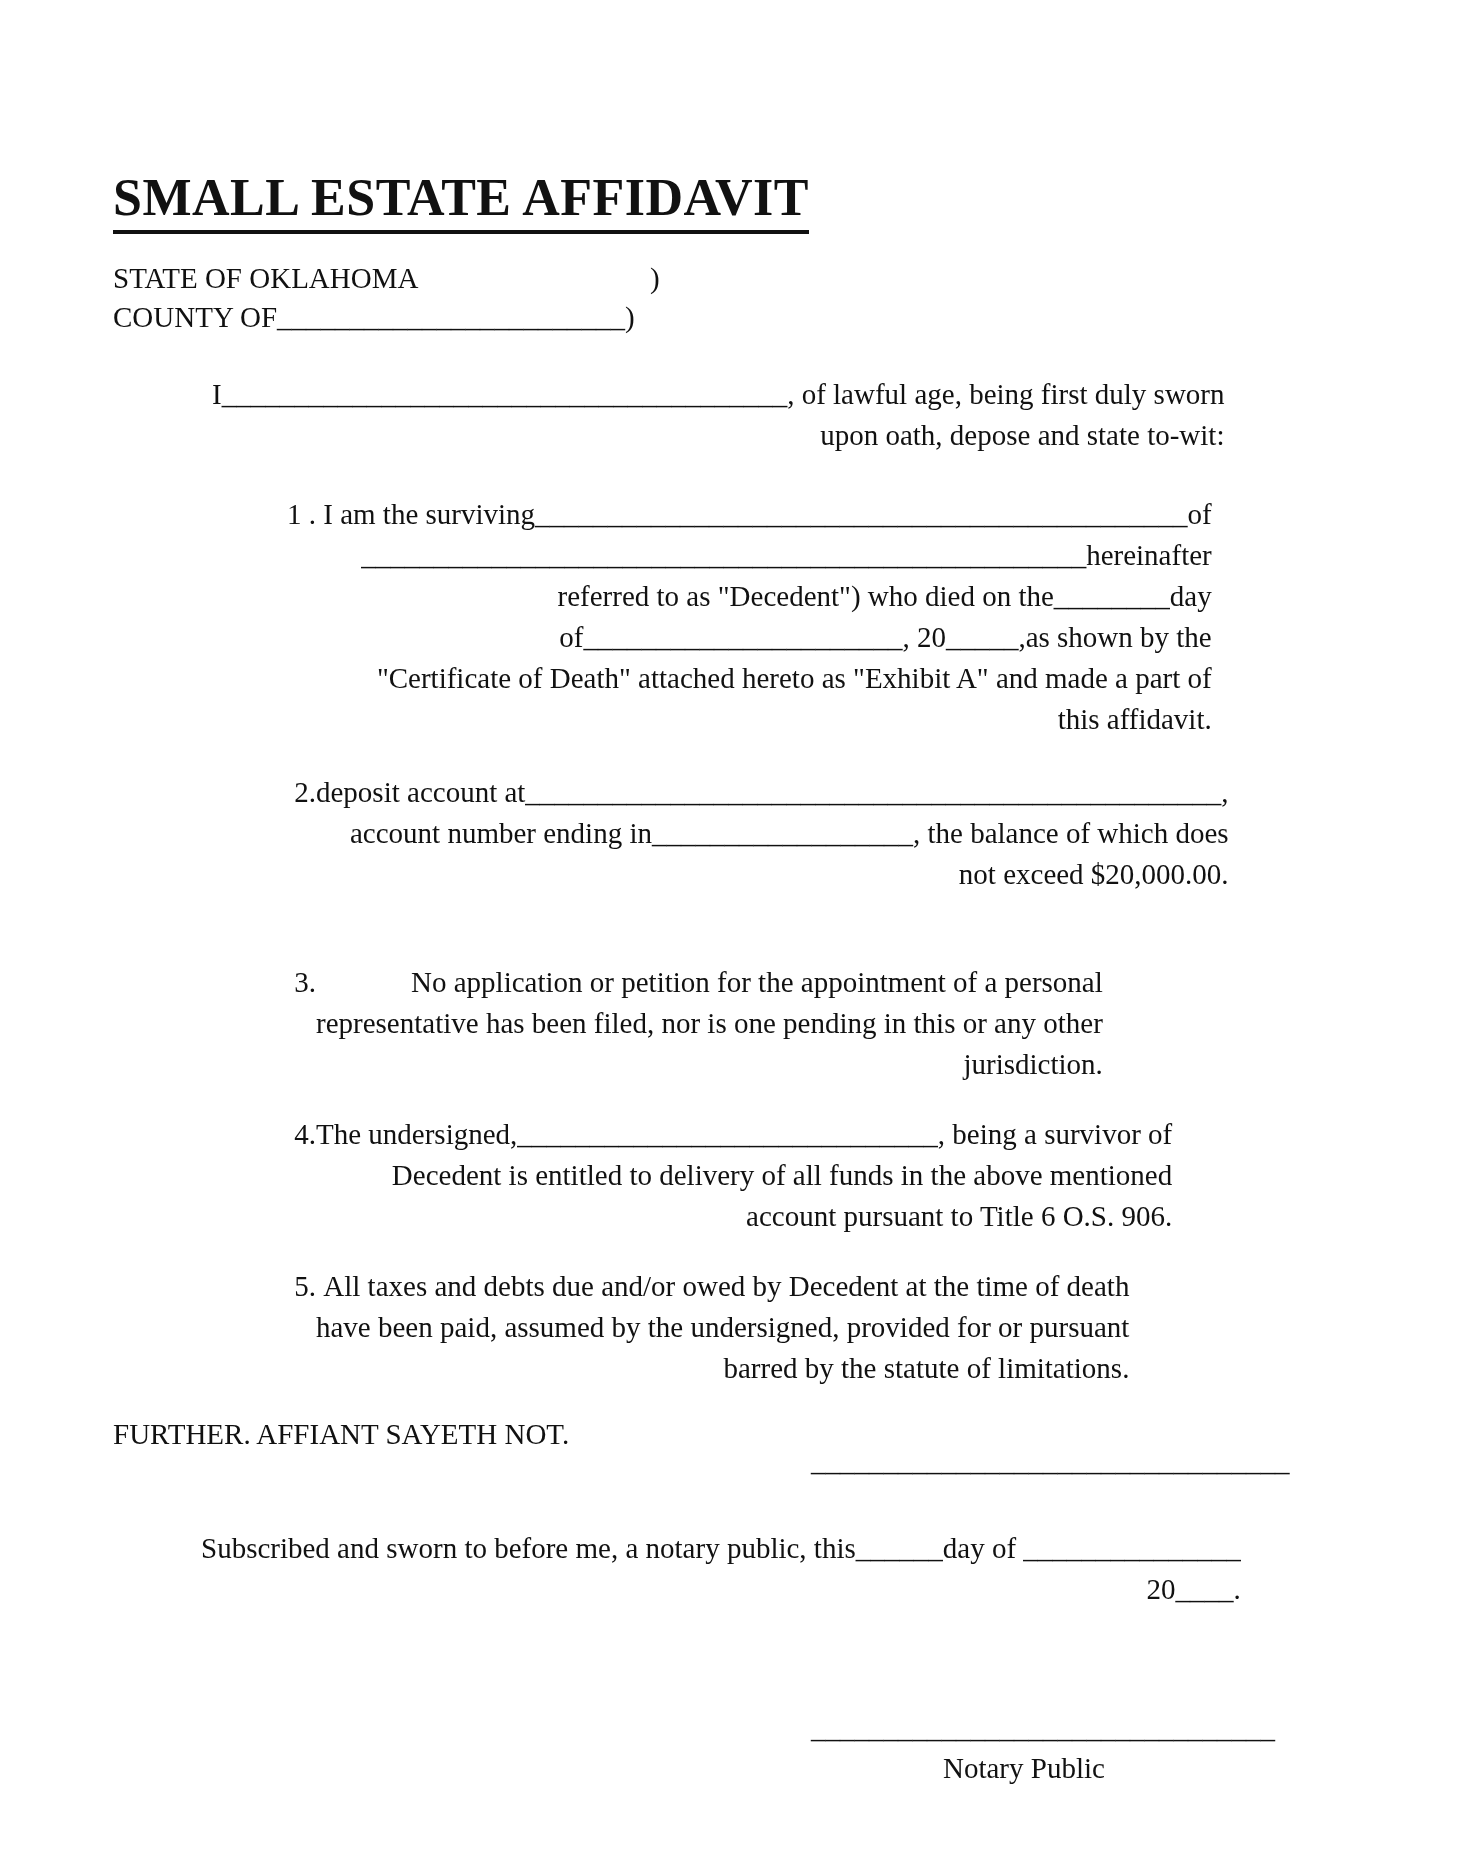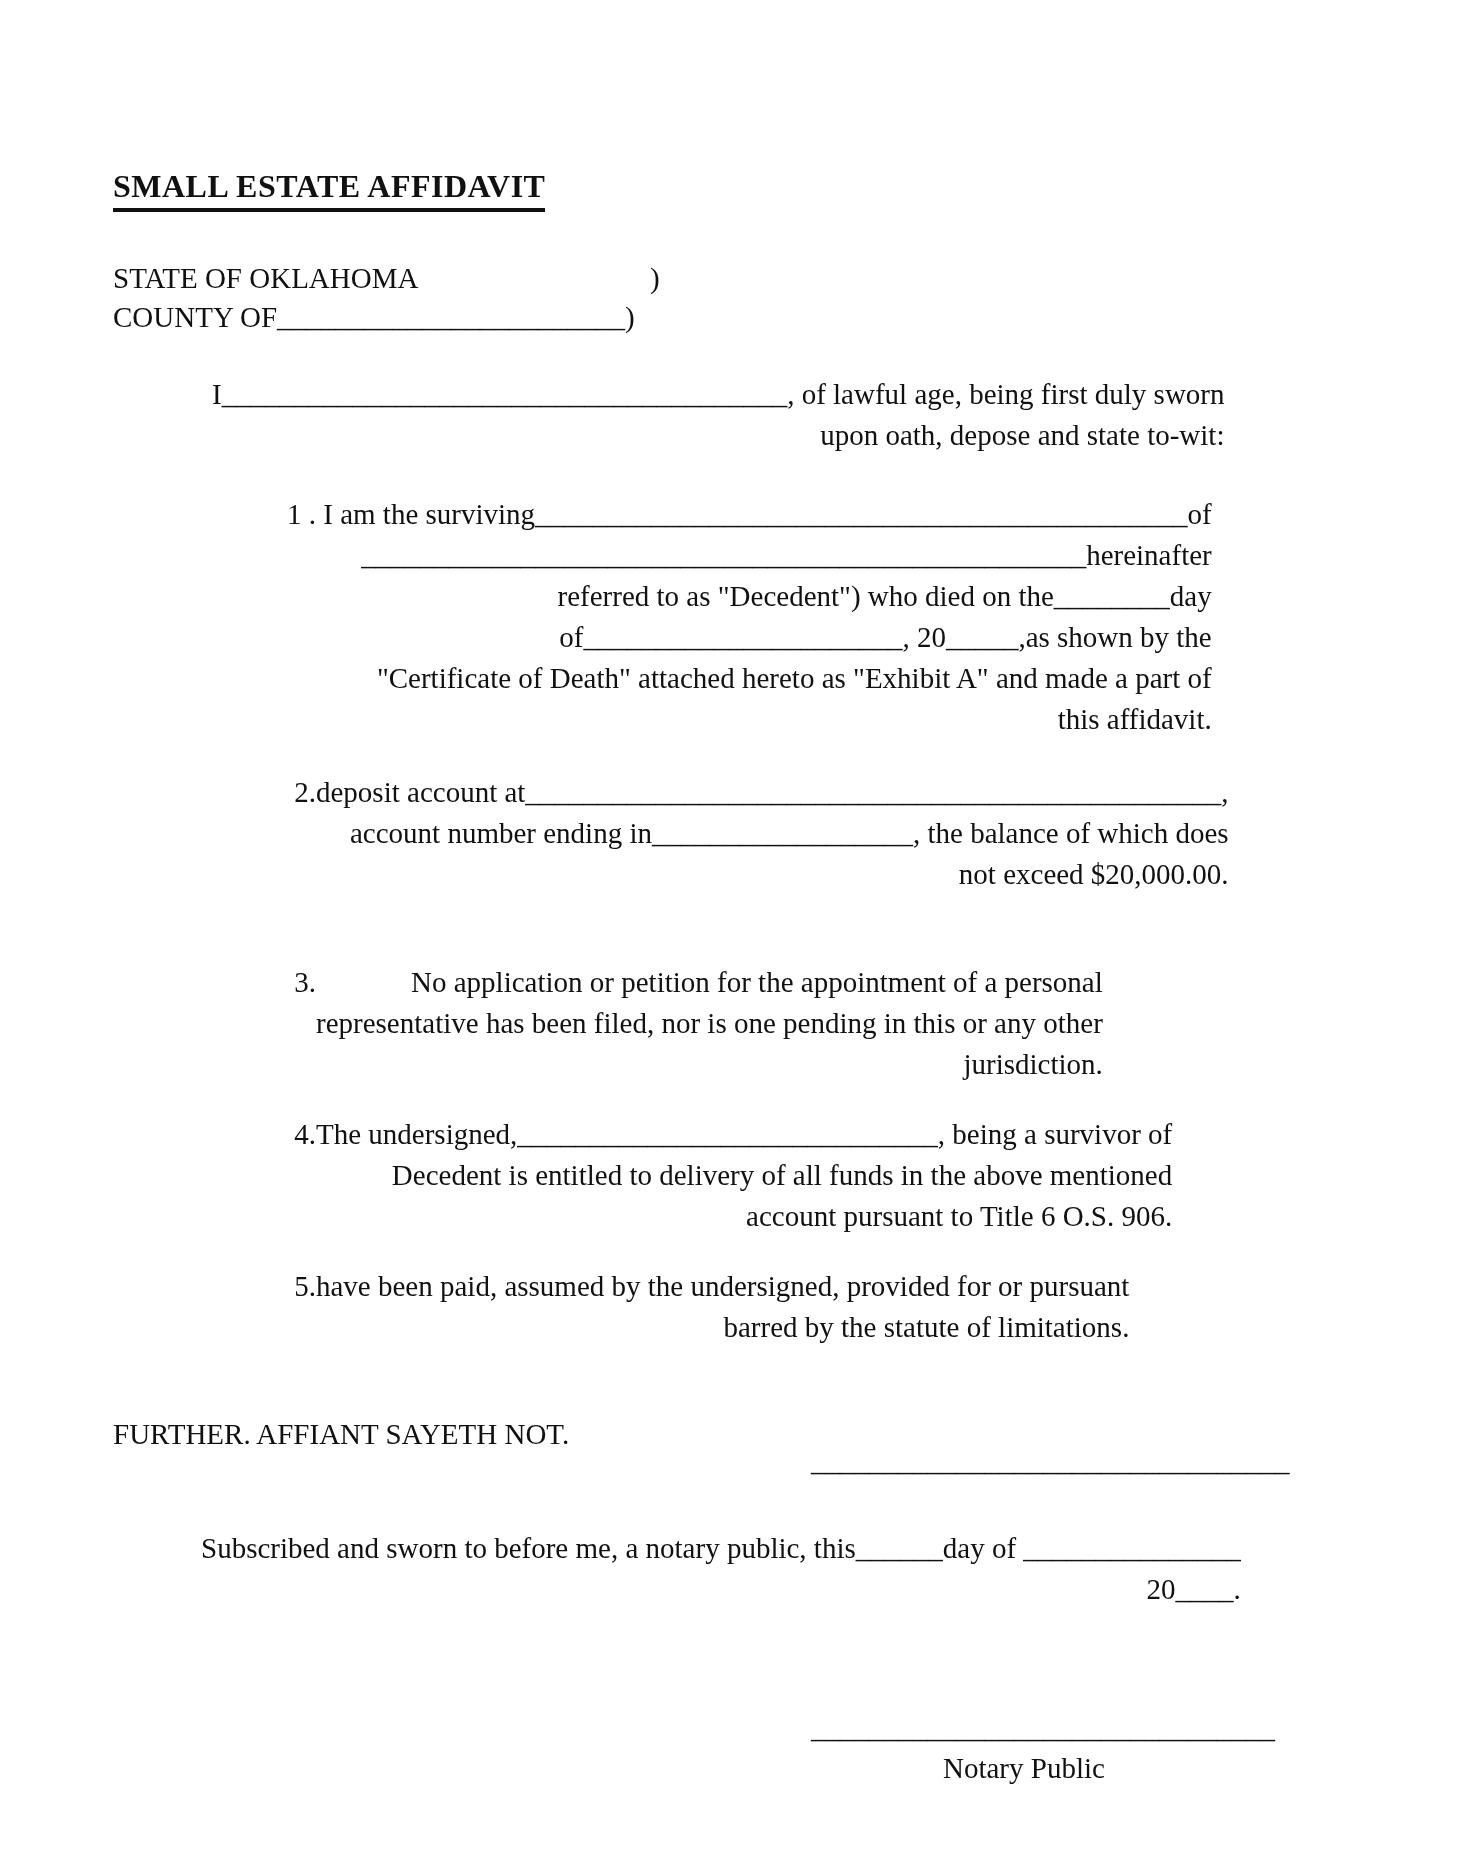--- a/index.html
+++ b/index.html
@@ -18,21 +18,21 @@
     overflow: hidden;
   }
   .line, .num {
     white-space: pre;
     text-align: right;
   }
   .doc-title {
     position: absolute;
     left: 113px;
     top: 168px;
-    font-size: 32px;
+    font-size: 52px;
     font-weight: bold;
     letter-spacing: 0.5px;
     border-bottom: 4px solid #111;
     padding-bottom: 3px;
     white-space: pre;
   }
   .venue-state {
     position: absolute;
     left: 113px;
     top: 262px;
@@ -155,20 +155,21 @@
     <div class="body">
       <div class="line">The undersigned,_____________________________, being a survivor of</div>
       <div class="line">Decedent is entitled to delivery of all funds in the above mentioned</div>
       <div class="line">account pursuant to Title 6 O.S. 906.</div>
     </div>
   </div>
 
   <div class="item item-5">
     <div class="num">5.</div>
     <div class="body">
+      <div class="line">All taxes and debts due and/or owed by Decedent at the time of death</div>
       <div class="line">have been paid, assumed by the undersigned, provided for or pursuant</div>
       <div class="line">barred by the statute of limitations.</div>
     </div>
   </div>
 
   <div class="further line">FURTHER. AFFIANT SAYETH NOT.</div>
 
   <div class="affiant-sig line">_________________________________</div>
 
   <div class="subscribed">

